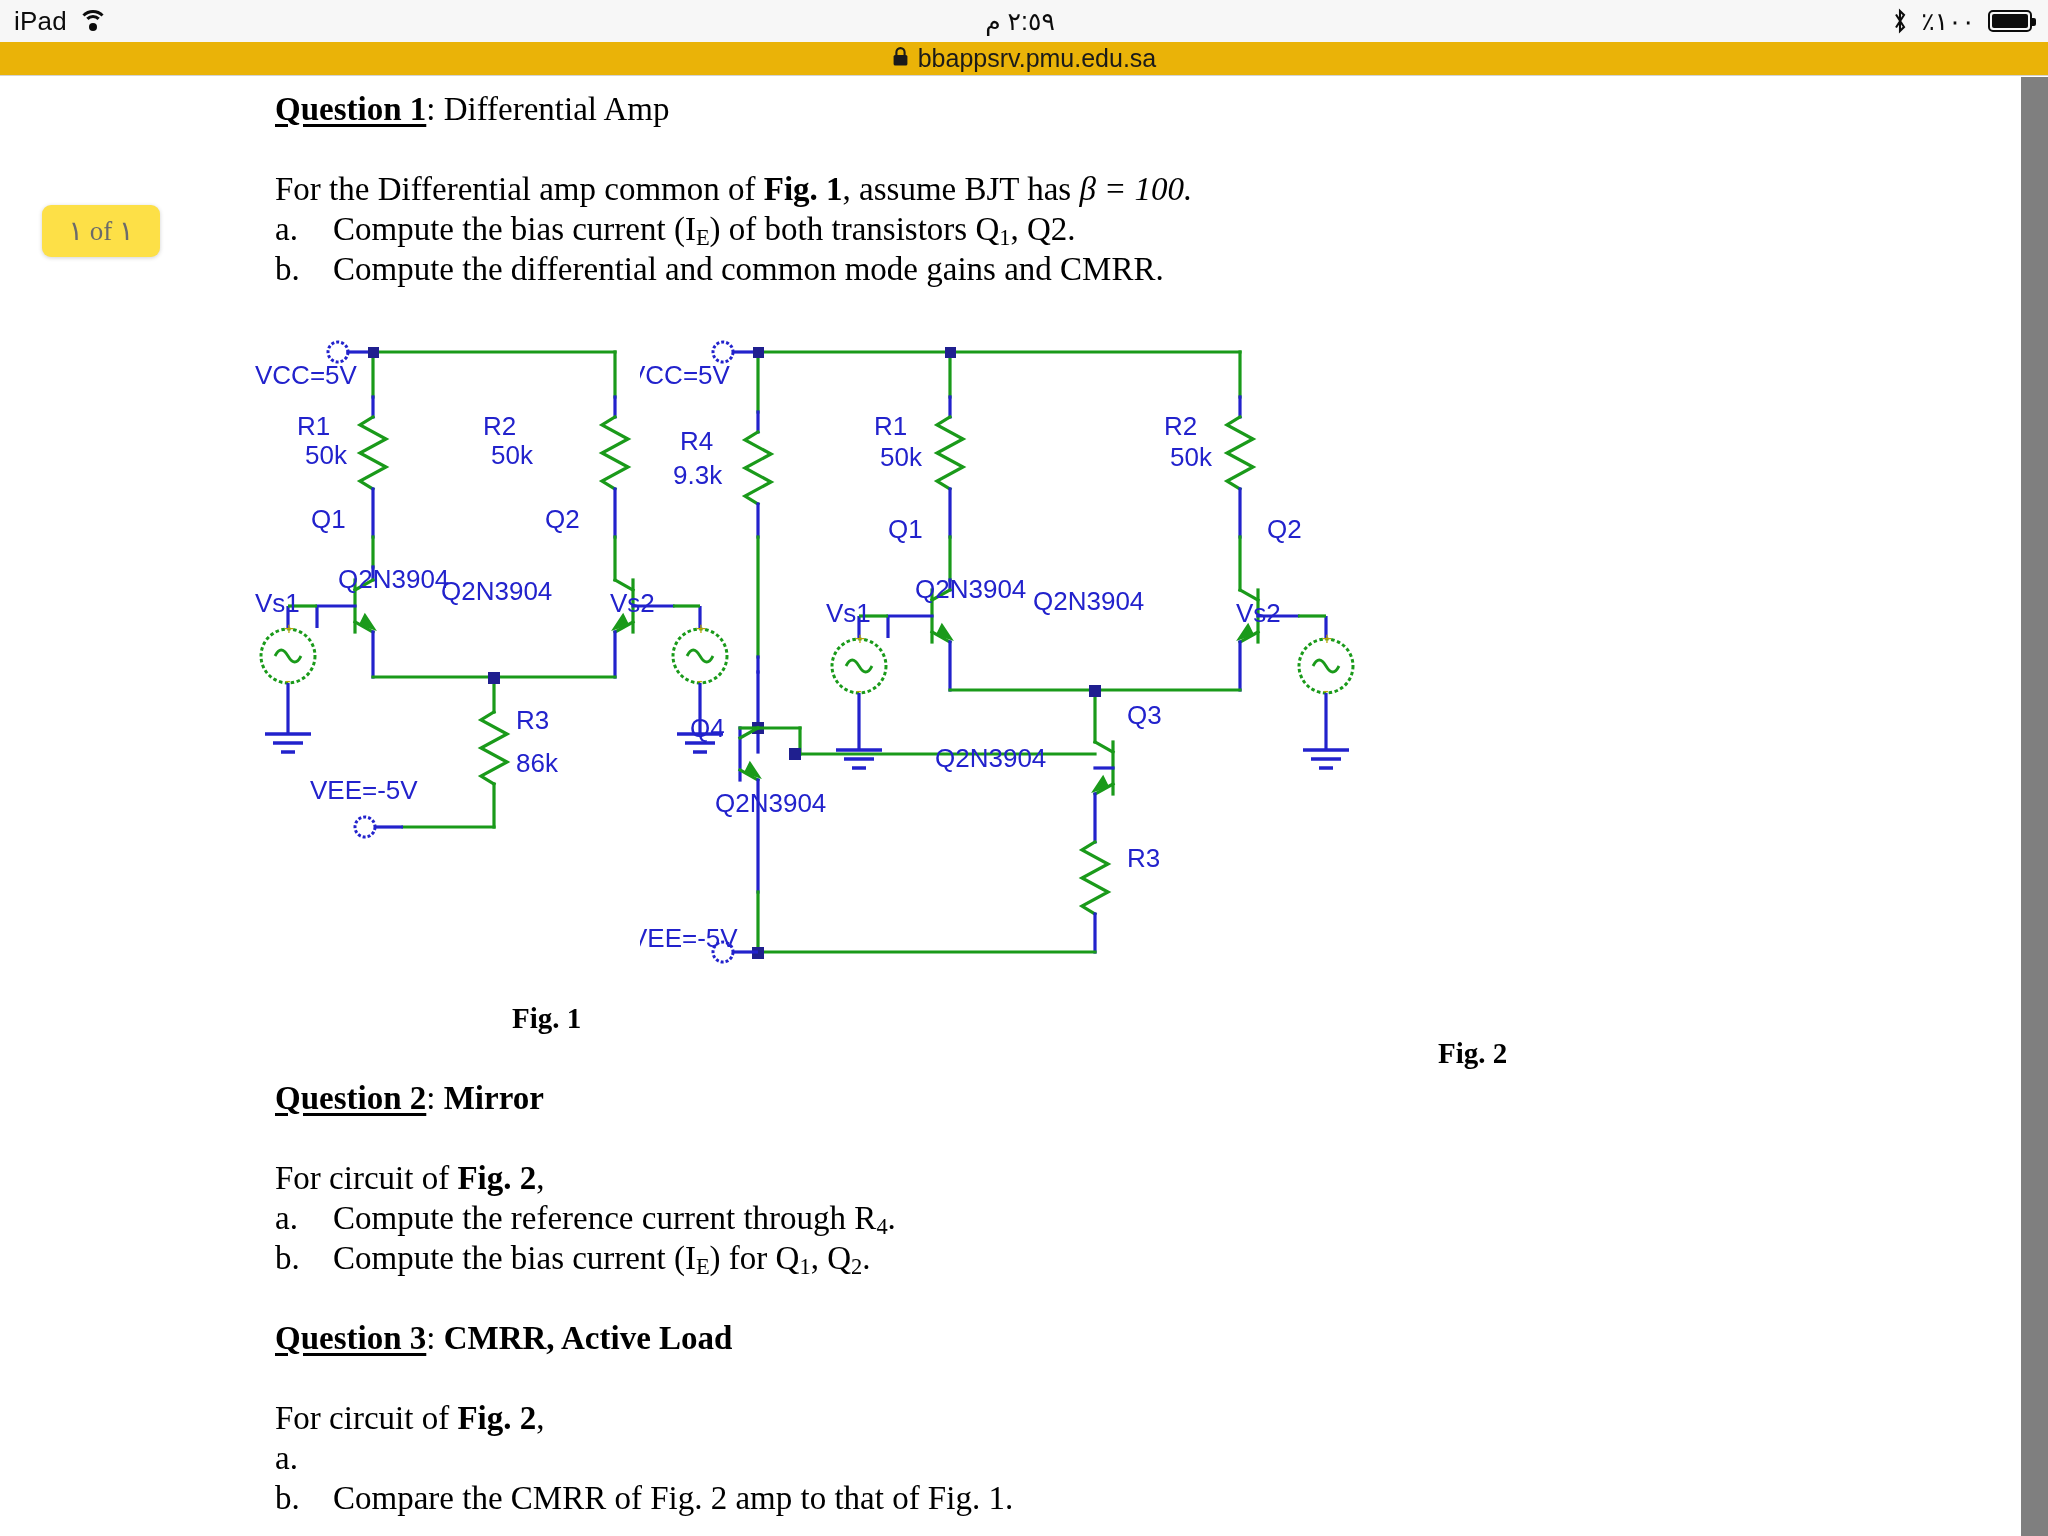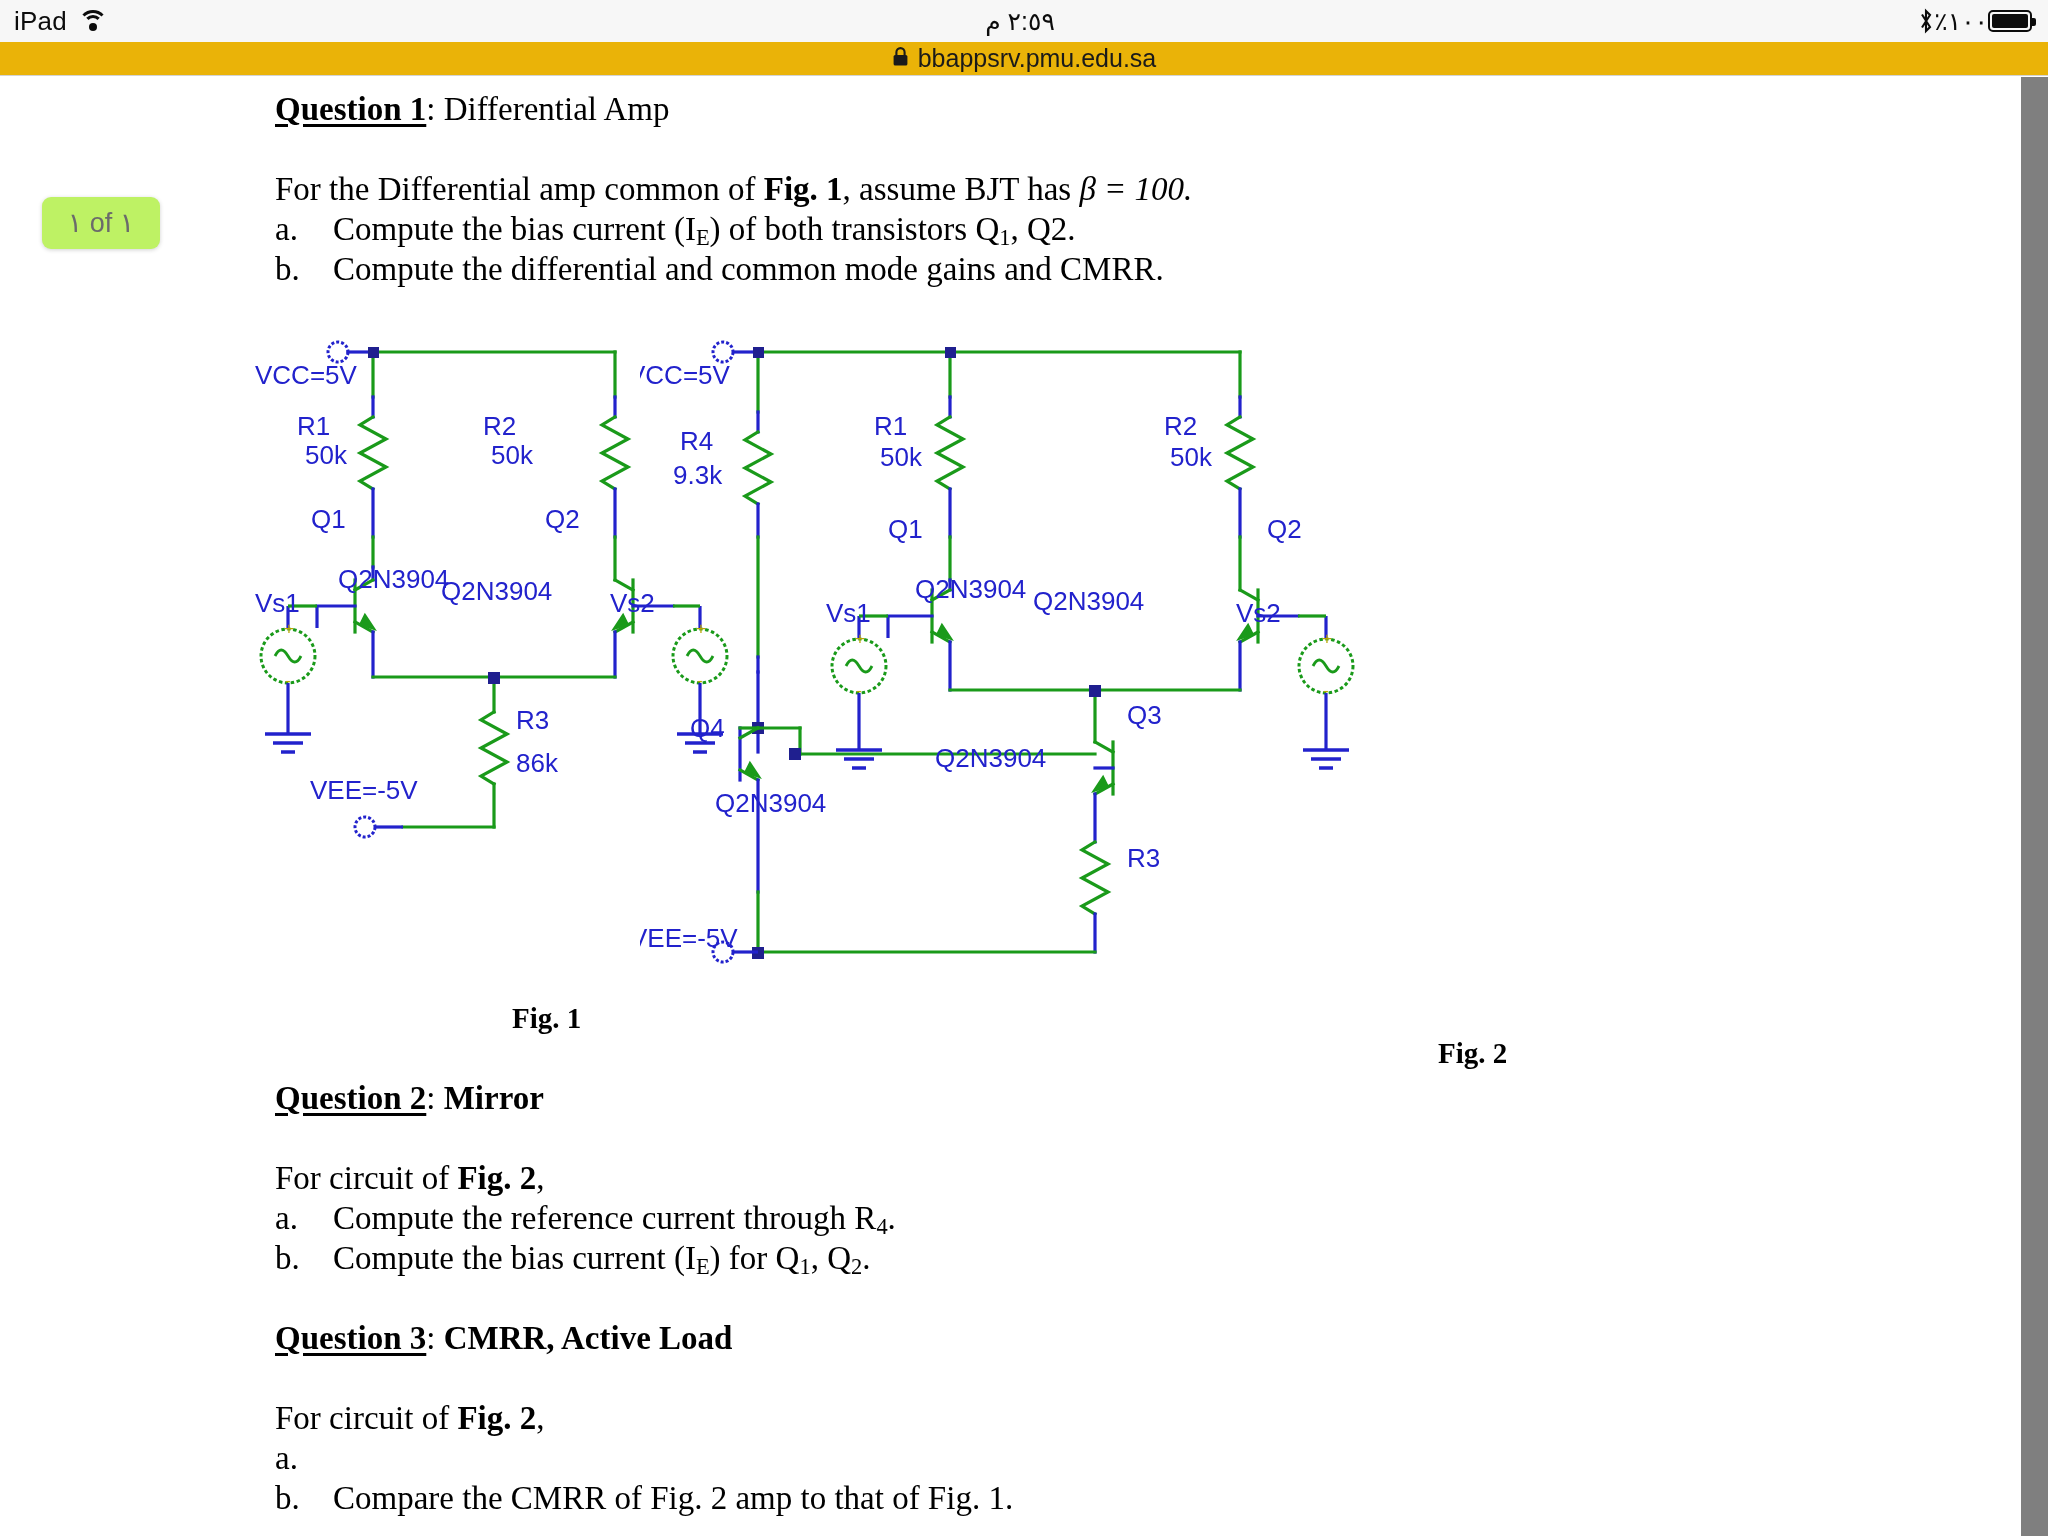--- a/index.html
+++ b/index.html
@@ -15,21 +15,21 @@
   .statusbar {
     position: absolute; top: 0; left: 0;
     width: 2048px; height: 42px;
     background: #f7f7f7;
     display: flex; align-items: center;
     font-size: 25px; color: #0c0c0c;
   }
   .sb-left { position: absolute; left: 14px; display: flex; align-items: center; gap: 11px; }
   .sb-carrier { font-size: 26px; letter-spacing: .2px; }
   .sb-center { position: absolute; left: 0; width: 2040px; text-align: center; font-size: 25px; direction: rtl; }
-  .sb-right { position: absolute; right: 16px; display: flex; align-items: center; }
+  .sb-right { position: absolute; right: 16px; display: flex; align-items: center; gap: 13px; }
   .sb-batt-pct { font-size: 25px; direction: rtl; }
 
   .wifi-ico { display:inline-block; width: 30px; height: 22px; position: relative; }
   .wifi-ico i {
     position: absolute; left: 50%; transform: translateX(-50%);
     border: 3.5px solid #0c0c0c; border-bottom-color: transparent;
     border-left-color: transparent; border-right-color: transparent;
     border-radius: 50%;
   }
   .wifi-ico i.a { width: 30px; height: 30px; top: 0px; }
@@ -66,28 +66,29 @@
     overflow: hidden;
   }
   .scrollbar {
     position: absolute; top: 77px; right: 0;
     width: 27px; height: 1459px;
     background: #7f7f7f;
   }
 
   
   .pagepill {
-    position: absolute; left: 42px; top: 120px;
+    position: absolute; left: 42px; top: 128px;
     width: 118px; height: 52px;
-    background: #bef264;
+    background: #fde047;
     border-radius: 9px;
     box-shadow: 0 1px 4px rgba(0,0,0,.18);
     display: flex; align-items: center; justify-content: center;
     color: #6b6b6b; font-size: 27px;
     direction: rtl;
+    font-family: Liberation Serif, serif;
   }
 
   
   .doctext { position: absolute; left: 275px; top: 0; width: 1500px; }
   .q-title { font-family: "Liberation Serif", serif; font-size: 33px; color:#000; }
   .q-title .u { font-weight: bold; text-decoration: underline; text-underline-offset: 4px; }
   .body-line { font-family: "Liberation Serif", serif; font-size: 33px; color:#000; white-space: nowrap; }
   .body-line b { font-weight: bold; }
   .body-line i { font-style: italic; }
   .li { display: flex; }

